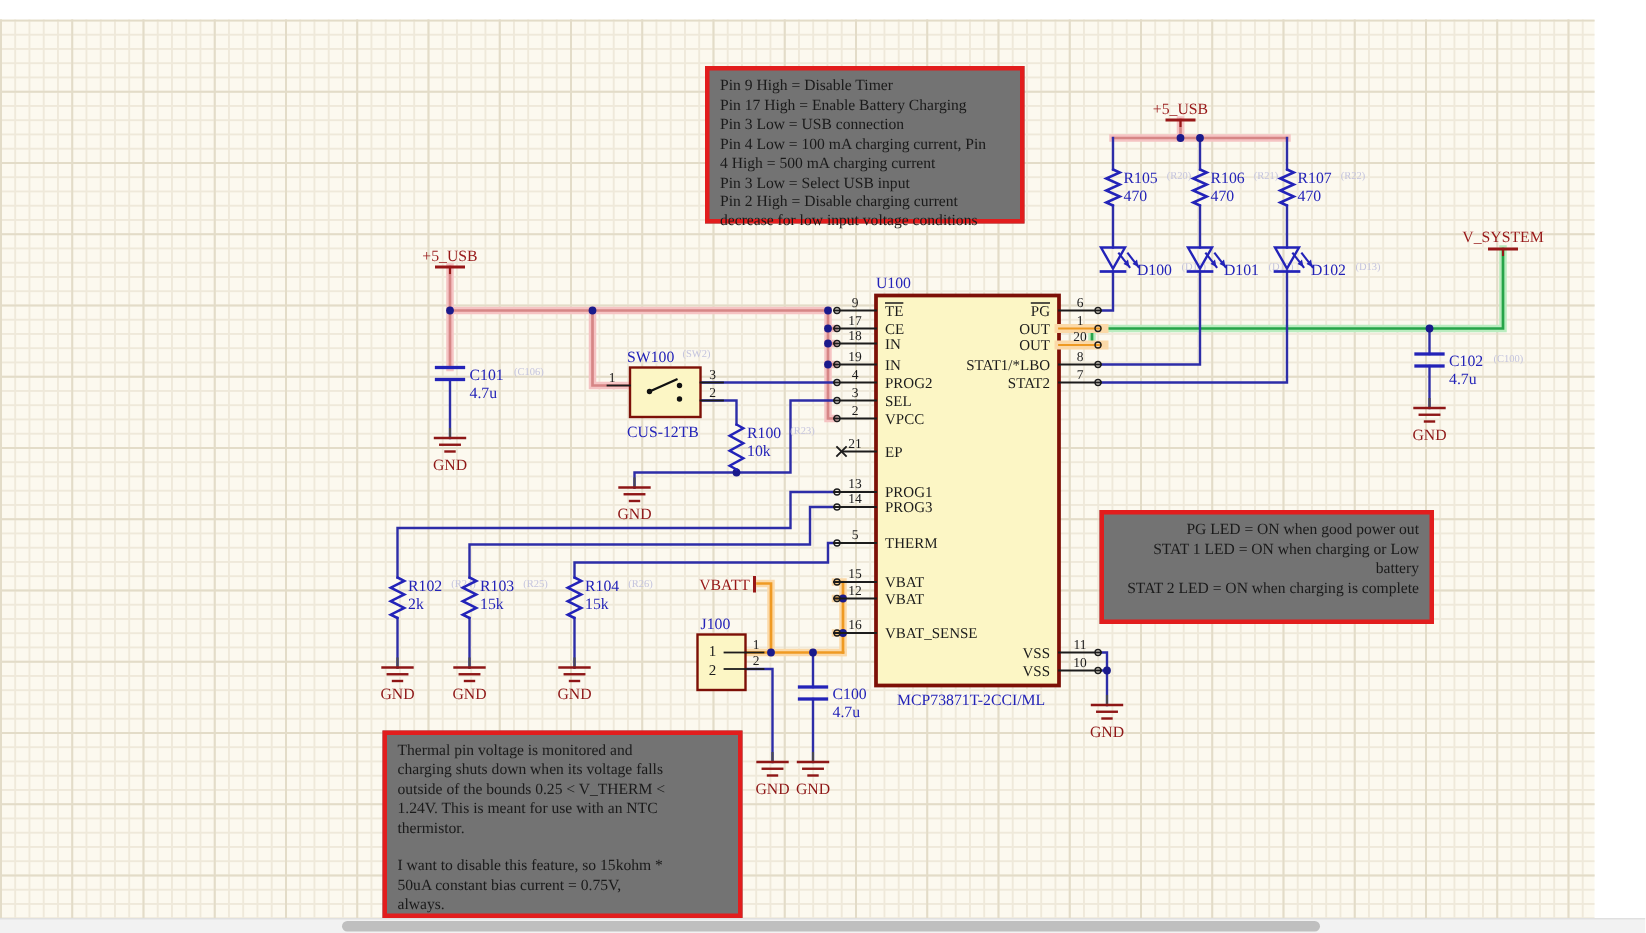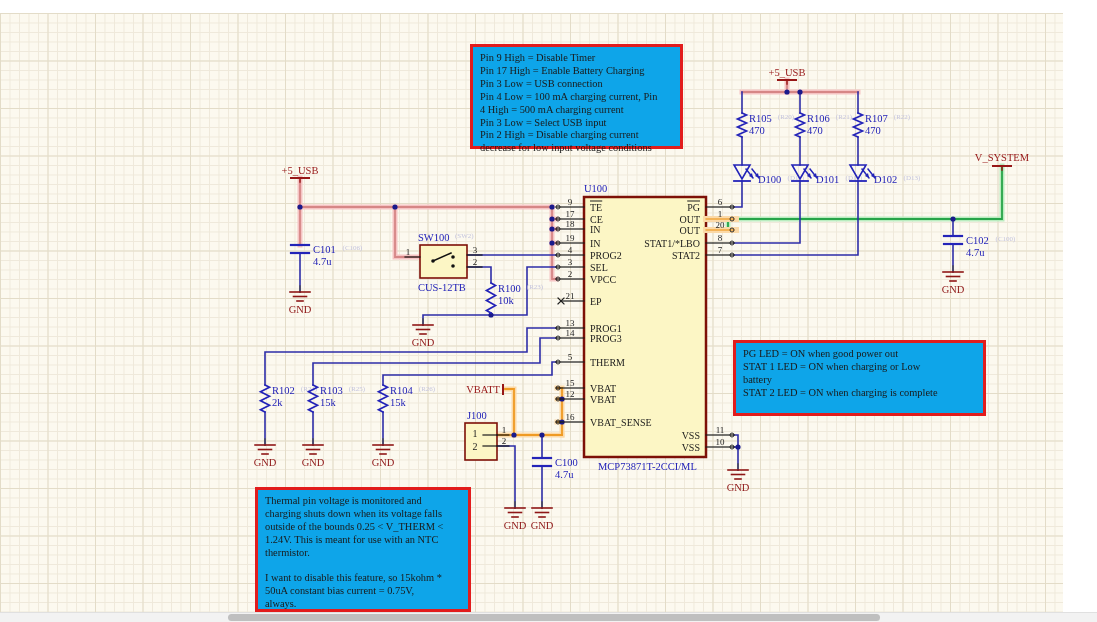--- a/index.html
+++ b/index.html
@@ -6,21 +6,21 @@
   #stage{position:relative;width:1097px;height:622px;overflow:hidden;background:#ffffff;
          font-family:"Liberation Serif","DejaVu Serif",serif;}
   #sheet{position:absolute;left:0;top:13px;width:1063px;height:600px;background-color:#fcf9ef;
     background-image:
       linear-gradient(to right, #e3dcc8 1px, transparent 1px),
       linear-gradient(to bottom, #e3dcc8 1px, transparent 1px),
       linear-gradient(to right, #efe9da 1px, transparent 1px),
       linear-gradient(to bottom, #efe9da 1px, transparent 1px);
     background-size:47.5px 47.5px,47.5px 47.5px,9.5px 9.5px,9.5px 9.5px;}
   #schemsvg{position:absolute;left:0;top:0;}
-  .note{position:absolute;background:#0ea5e9;border:3px solid #e21d1d;color:#1a1a1a;
+  .note{position:absolute;background:#737373;border:3px solid #e21d1d;color:#1a1a1a;
         font-size:10.4px;line-height:12.9px;padding:5px 7px;white-space:pre-line;box-sizing:border-box;}
   #scroll-track{position:absolute;left:0;top:612px;width:1097px;height:10px;background:#f2f2f2;border-top:1px solid #e0e0e0;}
   #scroll-thumb{position:absolute;left:228px;top:1px;width:652px;height:7px;background:#bfbfbf;border-radius:4px;}
   svg text{user-select:none;}
 </style>
 </head>
 <body>
 
 <div id="stage">
   <div id="sheet"></div>
@@ -561,30 +561,30 @@
     </svg>
 
   <div class="note" id="note-timer" style="left: 470px; top: 44px; width: 213px; height: 105px;">Pin 9 High = Disable Timer
 Pin 17 High = Enable Battery Charging
 Pin 3 Low = USB connection
 Pin 4 Low = 100 mA charging current, Pin
 4 High = 500 mA charging current
 Pin 3 Low = Select USB input
 Pin 2 High = Disable charging current
 decrease for low input voltage conditions</div>
-  <div class="note" id="note-thermal" style="left: 255px; top: 487px; width: 216px; height: 125px;">Thermal pin voltage is monitored and
+  <div class="note" id="note-thermal" style="left: 255px; top: 487px; width: 240px; height: 125px;">Thermal pin voltage is monitored and
 charging shuts down when its voltage falls
 outside of the bounds 0.25 &lt; V_THERM &lt;
 1.24V. This is meant for use with an NTC
 thermistor.
 
 I want to disable this feature, so 15kohm *
 50uA constant bias current = 0.75V,
 always.</div>
-  <div class="note" id="note-led" style="left: 733px; top: 340px; width: 253px; height: 76px;">PG LED = ON when good power out
+  <div class="note" id="note-led" style="left: 733px; top: 340px; width: 223px; height: 76px; text-align: right;">PG LED = ON when good power out
 STAT 1 LED = ON when charging or Low
 battery
 STAT 2 LED = ON when charging is complete</div>
 
   <div id="scroll-track">
     <div id="scroll-thumb" style="left: 228px; width: 652px;"></div>
   </div>
 </div>
 
 </body></html>

